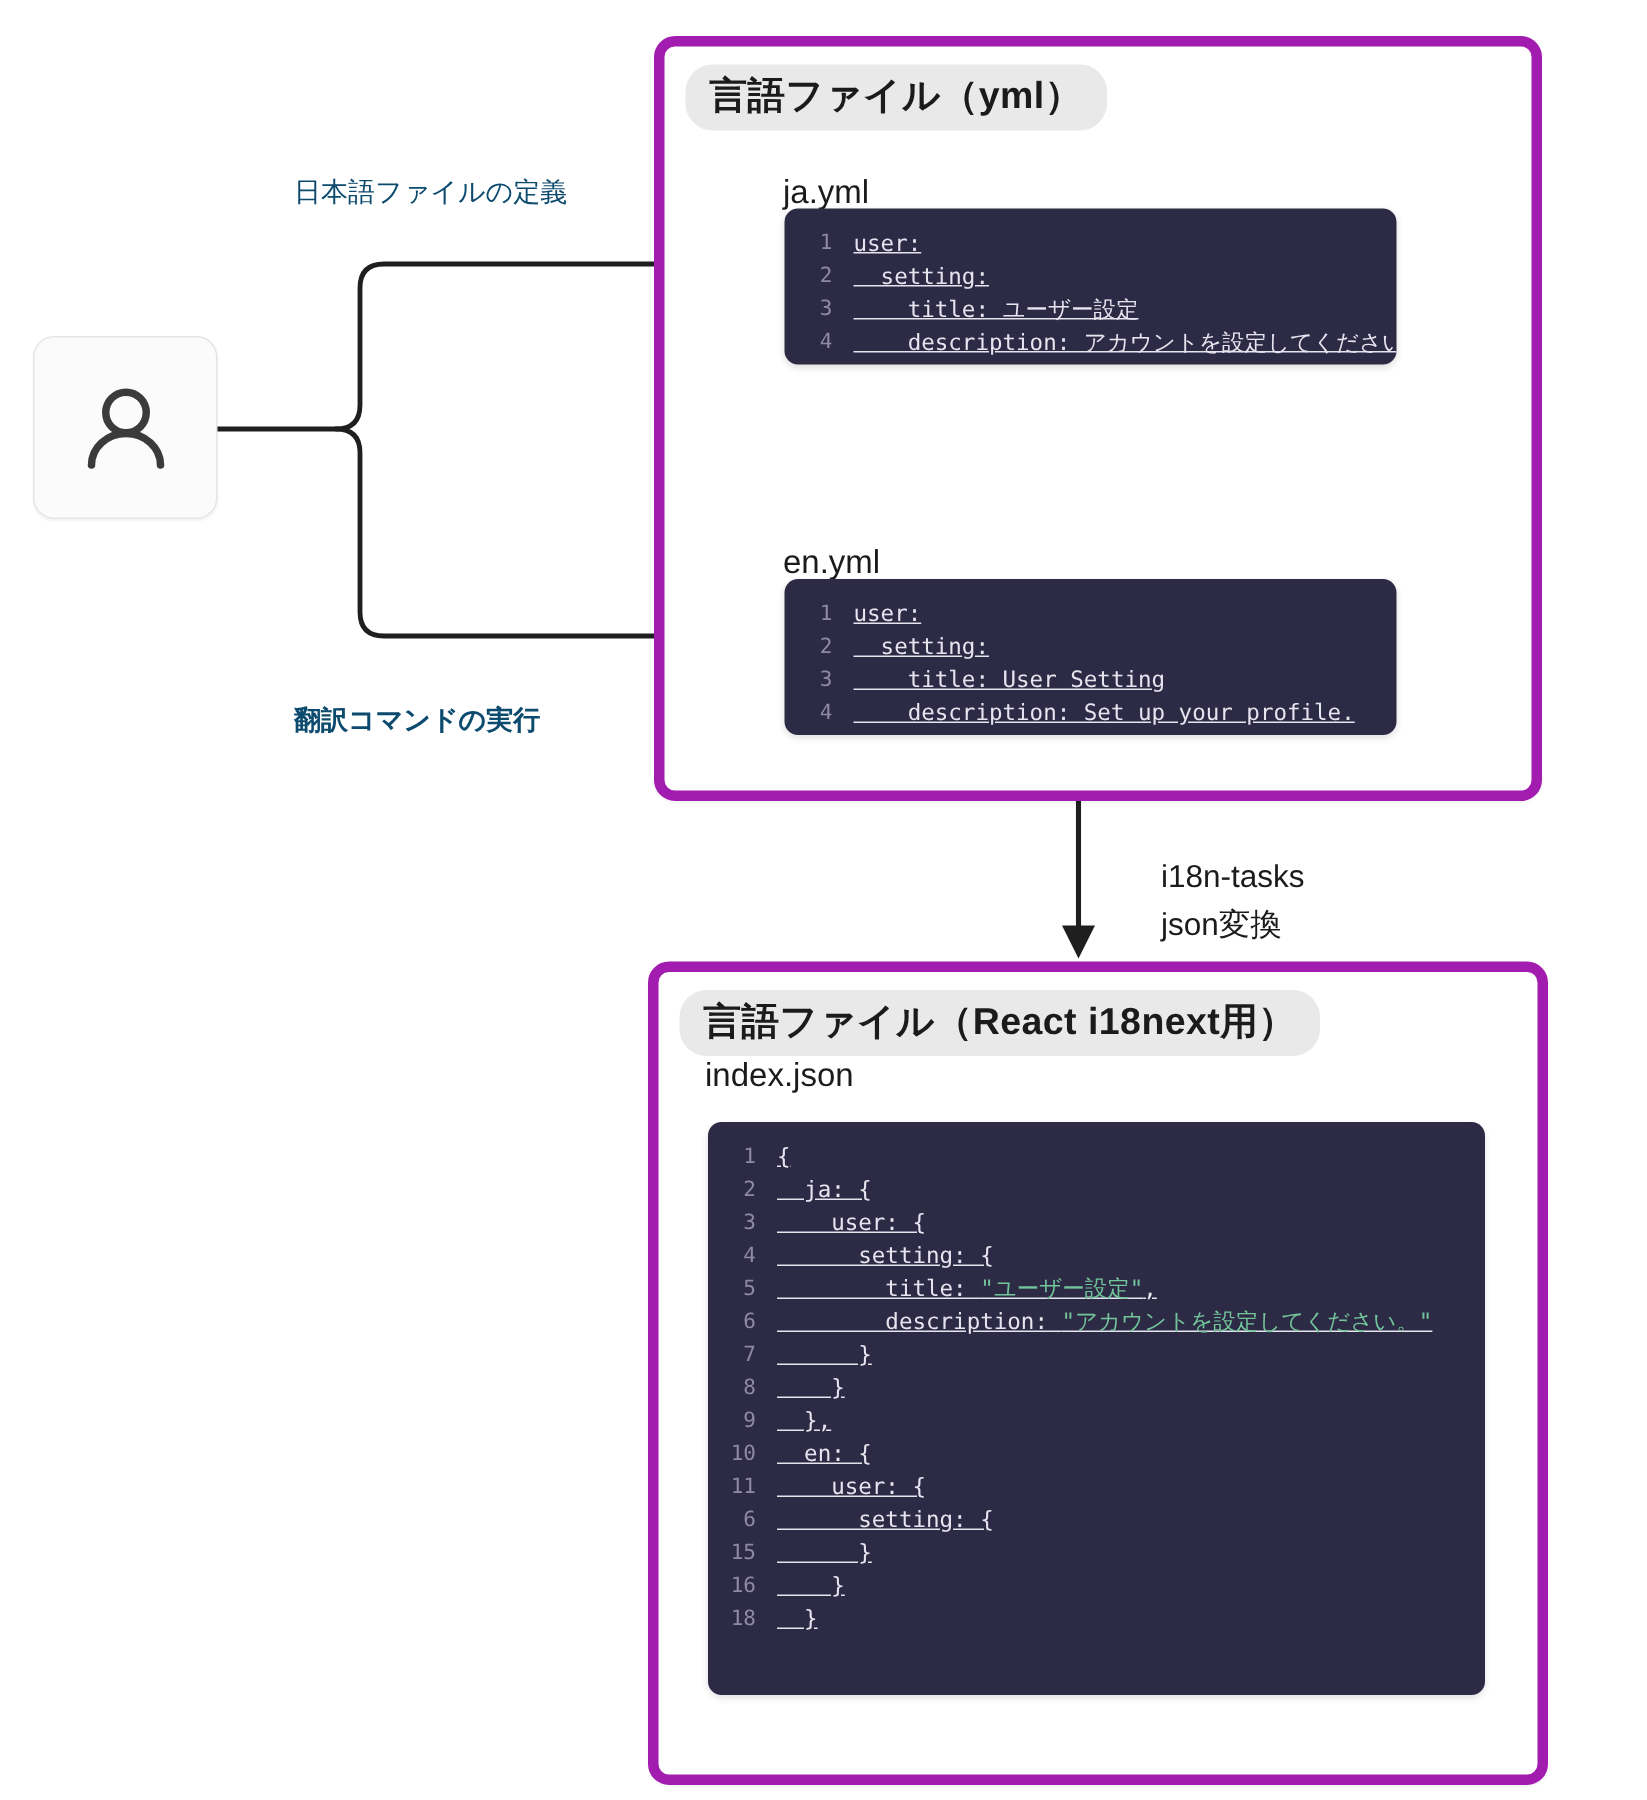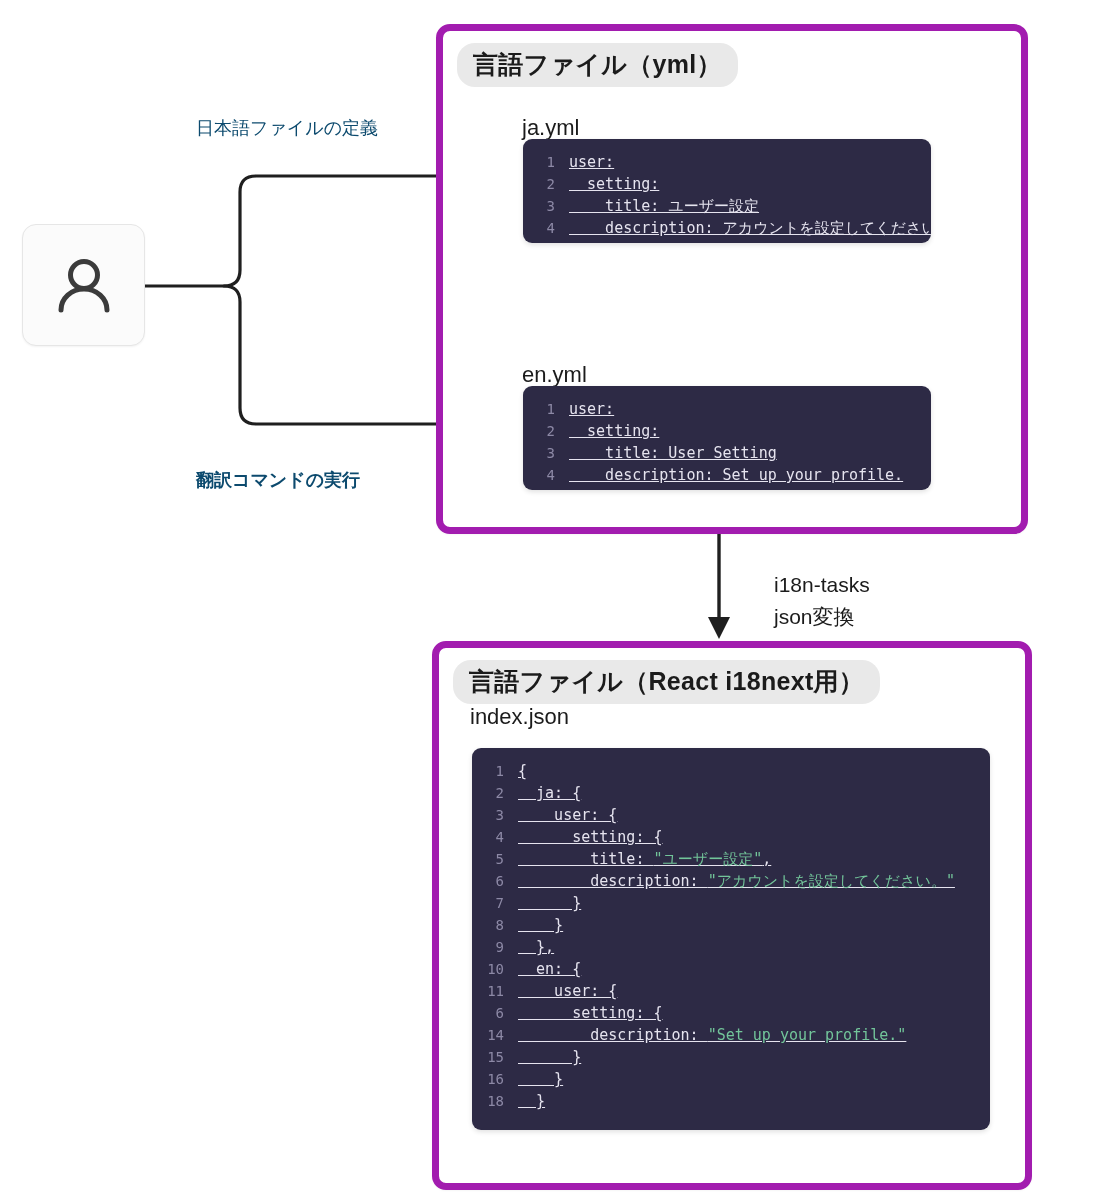--- a/index.html
+++ b/index.html
@@ -187,18 +187,17 @@
       <div class="ln-row"><span class="gutter">3</span><span class="codetext"><span>    user: {</span></span></div>
       <div class="ln-row"><span class="gutter">4</span><span class="codetext"><span>      setting: {</span></span></div>
       <div class="ln-row"><span class="gutter">5</span><span class="codetext"><span>        title: </span><span class="str">"ユーザー設定"</span><span>,</span></span></div>
       <div class="ln-row"><span class="gutter">6</span><span class="codetext"><span>        description: </span><span class="str">"アカウントを設定してください。"</span></span></div>
       <div class="ln-row"><span class="gutter">7</span><span class="codetext"><span>      }</span></span></div>
       <div class="ln-row"><span class="gutter">8</span><span class="codetext"><span>    }</span></span></div>
       <div class="ln-row"><span class="gutter">9</span><span class="codetext"><span>  },</span></span></div>
       <div class="ln-row"><span class="gutter">10</span><span class="codetext"><span>  en: {</span></span></div>
       <div class="ln-row"><span class="gutter">11</span><span class="codetext"><span>    user: {</span></span></div>
       <div class="ln-row"><span class="gutter">6</span><span class="codetext"><span>      setting: {</span></span></div>
-      <div class="ln-row"><span class="gutter">14</span><span class="codetext"><span>        description: </span><span class="str">"Set up your profile."</span></span></div>
       <div class="ln-row"><span class="gutter">15</span><span class="codetext"><span>      }</span></span></div>
       <div class="ln-row"><span class="gutter">16</span><span class="codetext"><span>    }</span></span></div>
       <div class="ln-row"><span class="gutter">18</span><span class="codetext"><span>  }</span></span></div>
     </div>
 </div>
 
 </body></html>

